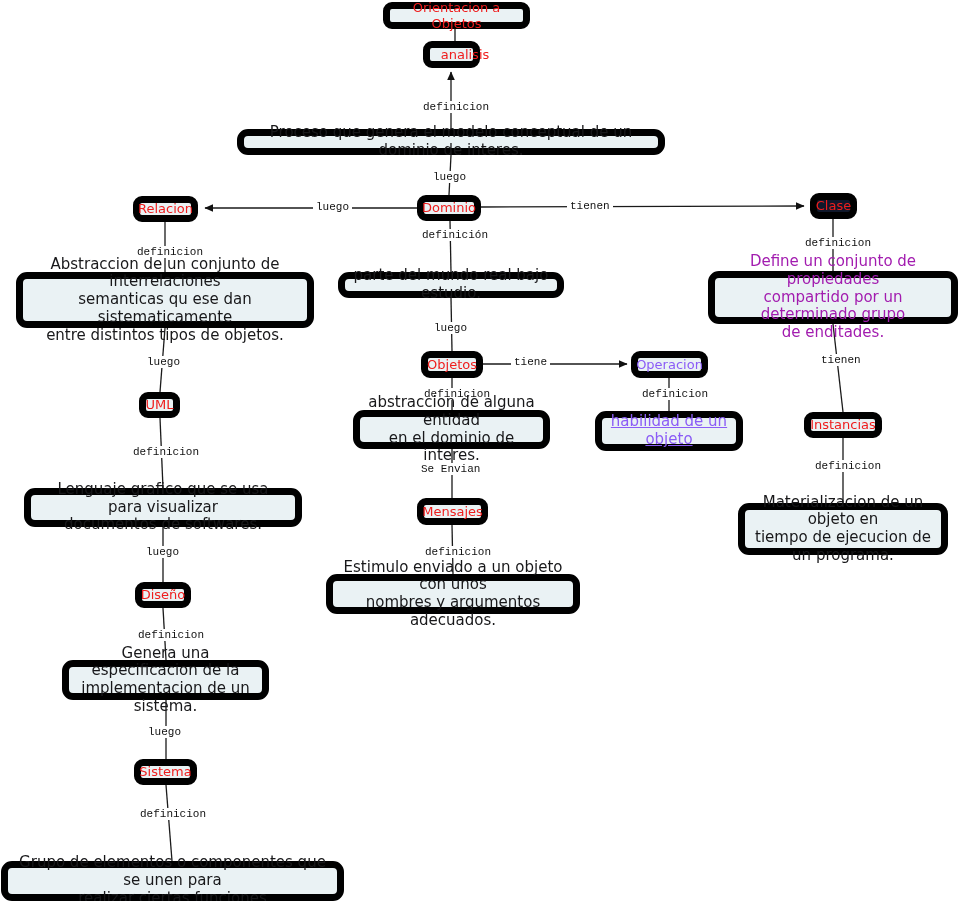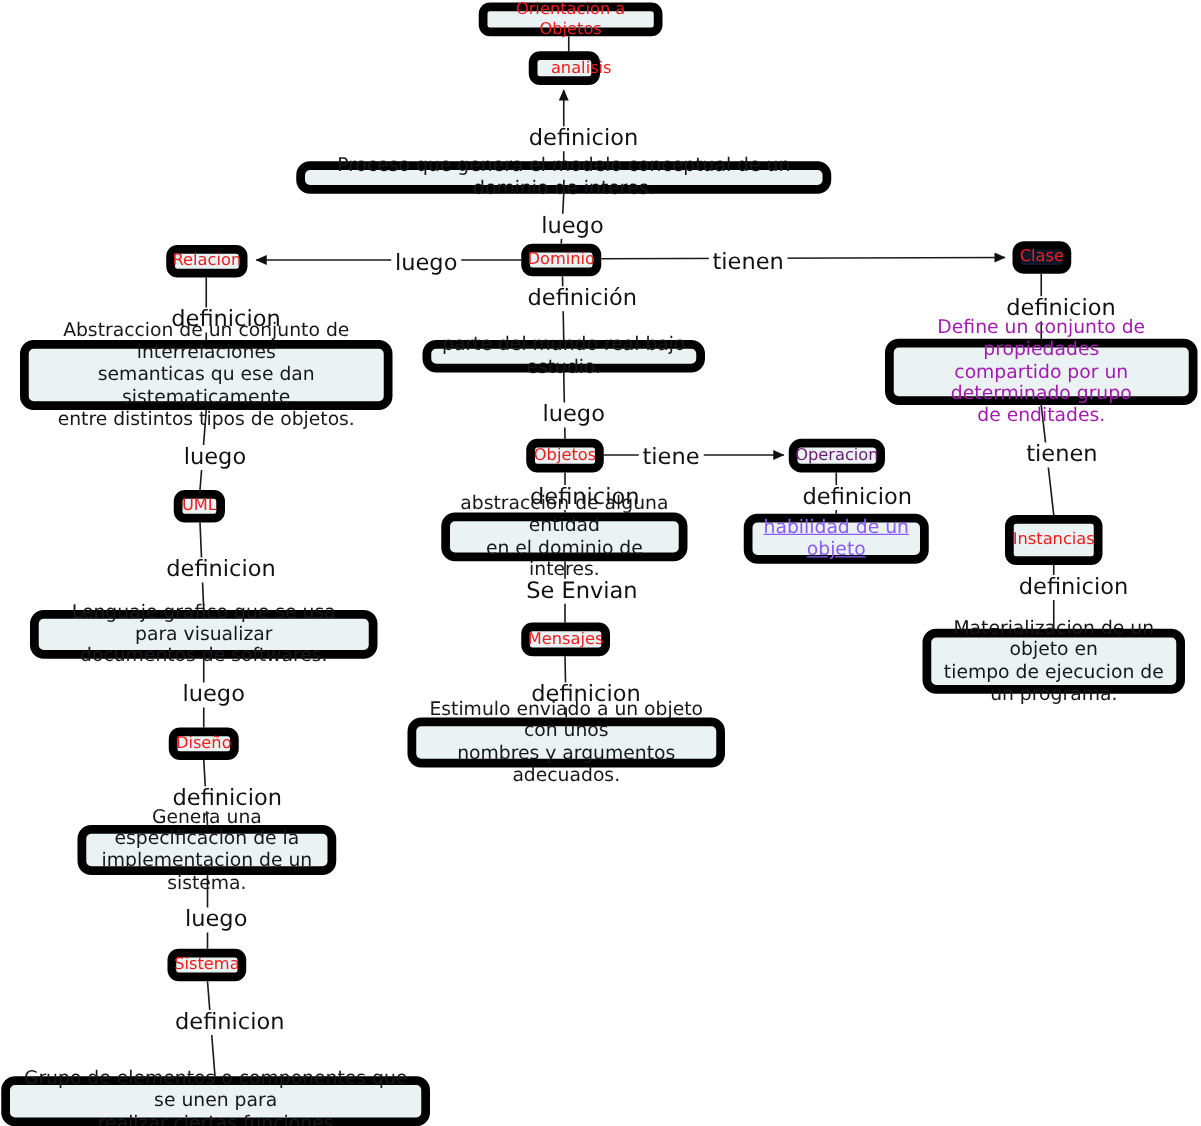--- a/index.html
+++ b/index.html
@@ -45,25 +45,26 @@
     border-radius: 9px;
   }
   .detail {
     color: #18181a;
     font-size: 15px;
     border-radius: 11px;
   }
   .linklabel {
     position: absolute;
     color: #111111;
-    font-size: 18px;
+    font-size: 11px;
     background: #ffffff;
     padding: 0 3px;
     white-space: nowrap;
     line-height: 1.1;
+    font-family: Liberation Mono, monospace;
   }
 </style>
 </head>
 <body>
 
 <div id="map">
   <svg id="edges" viewBox="0 0 961 901">
     <defs>
       <marker id="arrowhead" markerWidth="9" markerHeight="8" refX="8.4" refY="4" orient="auto" markerUnits="userSpaceOnUse">
         <path d="M0,0 L9,4 L0,8 z" fill="#111111"></path>
@@ -126,25 +127,25 @@
       <div class="node concept" style="left: 810px; top: 193px; width: 47px; height: 26px; background: #0f172a; border-color: rgb(0, 0, 0); color: rgb(239, 29, 29);">Clase</div>
       <div class="node detail" style="left: 16px; top: 272px; width: 298px; height: 56px; background: rgb(234, 242, 244); border-color: rgb(0, 0, 0); color: rgb(24, 24, 26);">Abstraccion de un conjunto de interrelaciones
 semanticas qu ese dan sistematicamente
 entre distintos tipos de objetos.</div>
       <div class="node detail" style="left: 338px; top: 272px; width: 226px; height: 26px; background: rgb(234, 242, 244); border-color: rgb(0, 0, 0); color: rgb(24, 24, 26);">parte del mundo real bajo estudio.</div>
       <div class="node detail" style="left: 708px; top: 271px; width: 250px; height: 53px; background: rgb(234, 242, 244); border-color: rgb(0, 0, 0); color: #a21caf;">Define un conjunto de propiedades
 compartido por un determinado grupo
 de enditades.</div>
       <div class="node concept" style="left: 139px; top: 392px; width: 41px; height: 26px; background: rgb(234, 242, 244); border-color: rgb(0, 0, 0); color: rgb(239, 29, 29);">UML</div>
       <div class="node concept" style="left: 421px; top: 351px; width: 62px; height: 27px; background: rgb(234, 242, 244); border-color: rgb(0, 0, 0); color: rgb(239, 29, 29);">Objetos</div>
-      <div class="node concept" style="left: 631px; top: 351px; width: 77px; height: 27px; background: rgb(234, 242, 244); border-color: rgb(0, 0, 0); color: #701a75; border-radius: 10px;">Operacion</div>
+      <div class="node concept" style="left: 631px; top: 351px; width: 77px; height: 27px; background: rgb(234, 242, 244); border-color: rgb(0, 0, 0); color: #8b5cf6;">Operacion</div>
       <div class="node detail" style="left: 353px; top: 410px; width: 197px; height: 39px; background: rgb(234, 242, 244); border-color: rgb(0, 0, 0); color: rgb(24, 24, 26);">abstraccion de alguna entidad
 en el dominio de interes.</div>
       <div class="node detail" style="left: 595px; top: 411px; width: 148px; height: 40px; background: rgb(234, 242, 244); border-color: rgb(0, 0, 0); color: #8b5cf6; text-decoration: underline;">habilidad de un objeto</div>
-      <div class="node concept" style="left: 804px; top: 412px; width: 78px; height: 40px; background: rgb(234, 242, 244); border-color: rgb(0, 0, 0); color: rgb(239, 29, 29);">Instancias</div>
+      <div class="node concept" style="left: 804px; top: 412px; width: 78px; height: 26px; background: rgb(234, 242, 244); border-color: rgb(0, 0, 0); color: rgb(239, 29, 29);">Instancias</div>
       <div class="node detail" style="left: 24px; top: 488px; width: 278px; height: 39px; background: rgb(234, 242, 244); border-color: rgb(0, 0, 0); color: rgb(24, 24, 26);">Lenguaje grafico que se usa para visualizar
 documentos de softwares.</div>
       <div class="node concept" style="left: 417px; top: 498px; width: 71px; height: 27px; background: rgb(234, 242, 244); border-color: rgb(0, 0, 0); color: rgb(239, 29, 29);">Mensajes</div>
       <div class="node detail" style="left: 738px; top: 503px; width: 210px; height: 52px; background: rgb(234, 242, 244); border-color: rgb(0, 0, 0); color: rgb(24, 24, 26);">Materializacion de un objeto en
 tiempo de ejecucion de
 un programa.</div>
       <div class="node detail" style="left: 326px; top: 574px; width: 254px; height: 40px; background: rgb(234, 242, 244); border-color: rgb(0, 0, 0); color: rgb(24, 24, 26);">Estimulo enviado a un objeto con unos
 nombres y argumentos adecuados.</div>
       <div class="node concept" style="left: 135px; top: 582px; width: 56px; height: 26px; background: rgb(234, 242, 244); border-color: rgb(0, 0, 0); color: rgb(239, 29, 29);">Diseño</div>
       <div class="node detail" style="left: 62px; top: 660px; width: 207px; height: 40px; background: rgb(234, 242, 244); border-color: rgb(0, 0, 0); color: rgb(24, 24, 26);">Genera una especificacion de la

